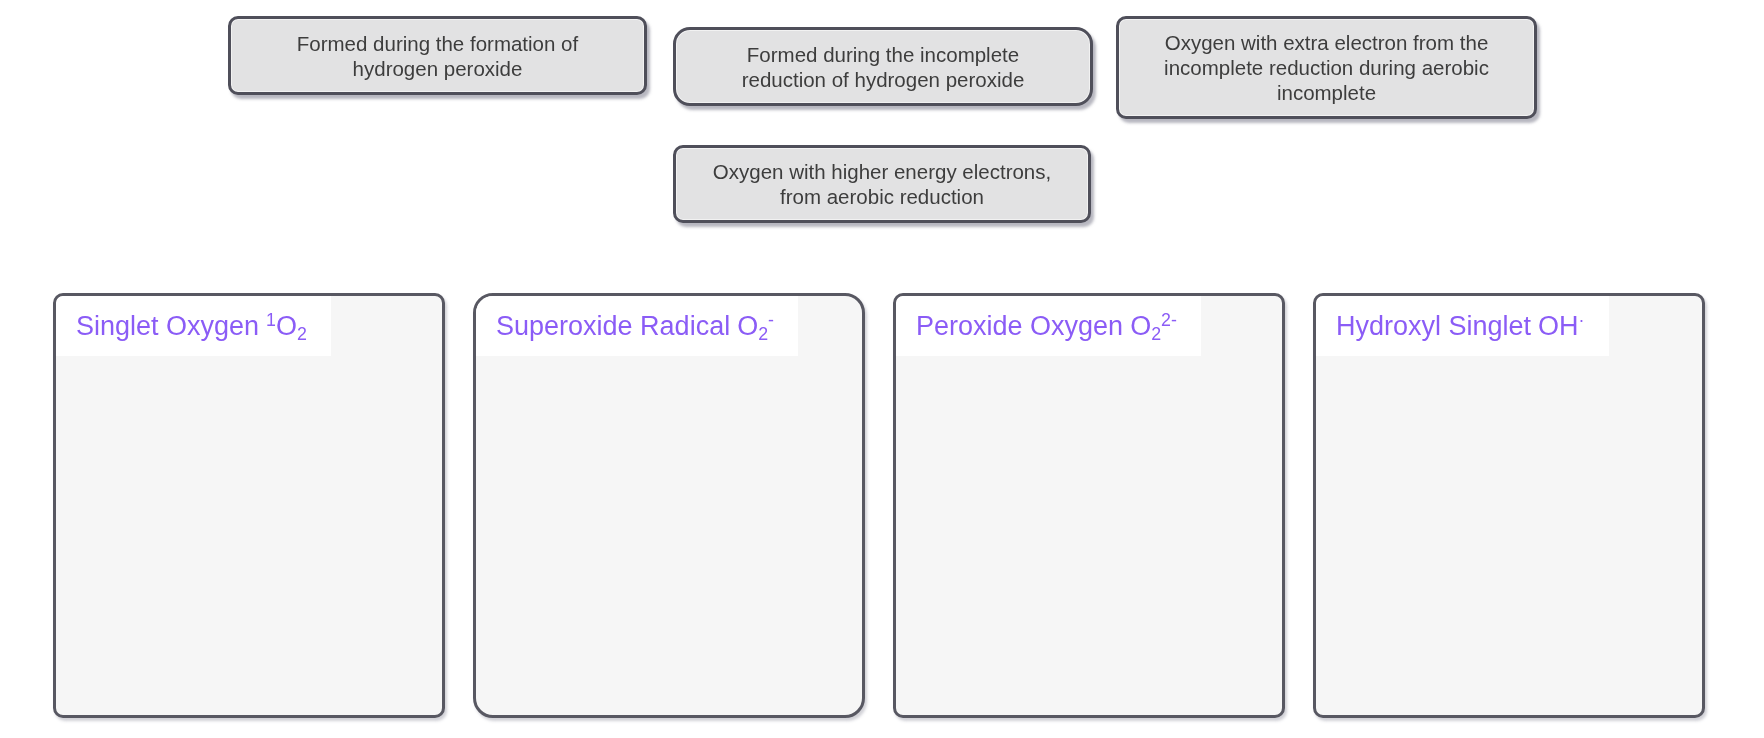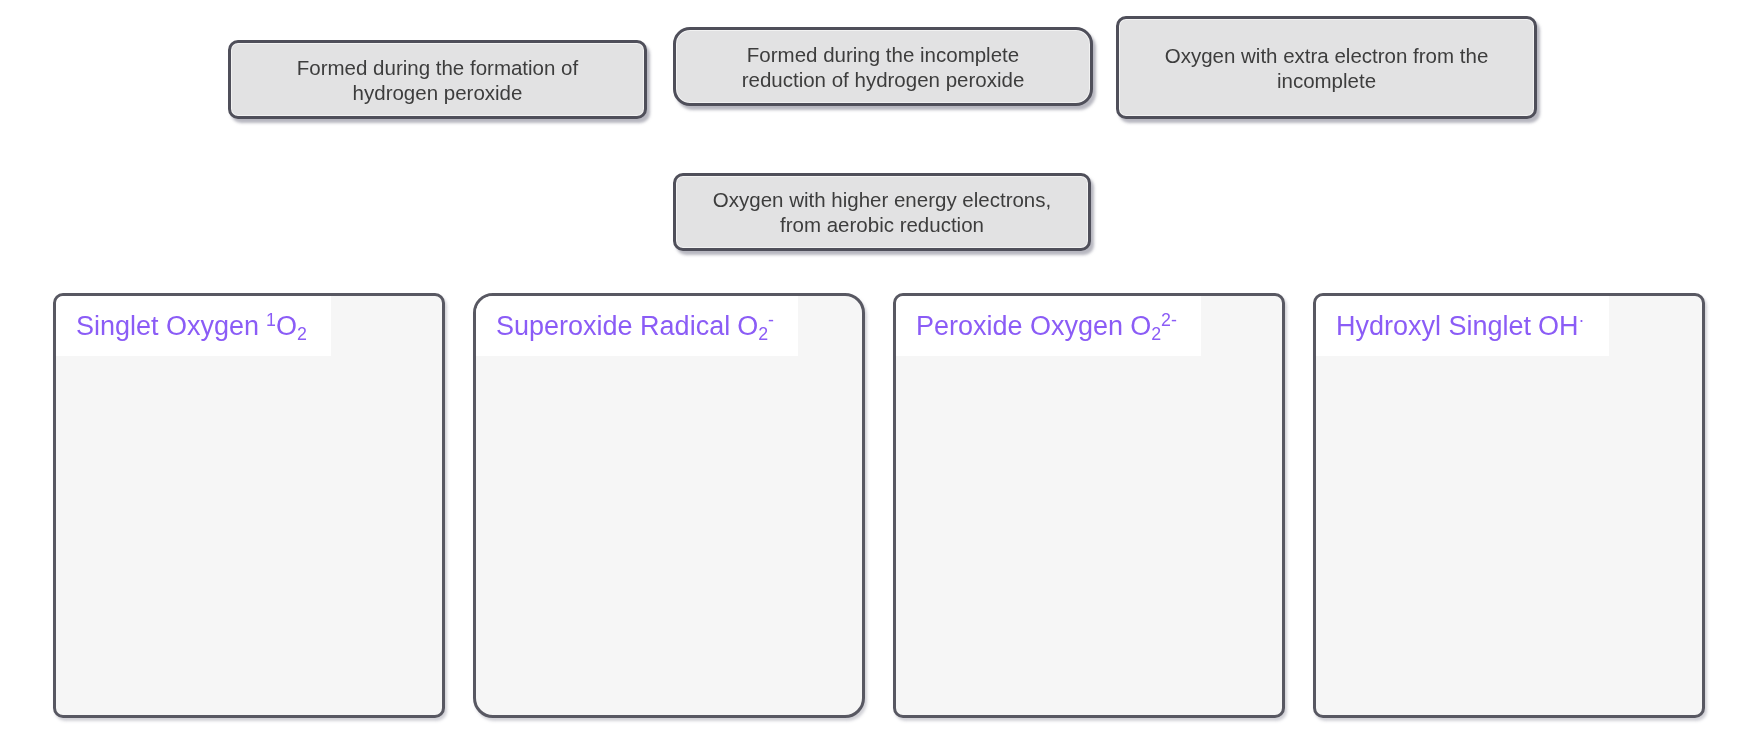--- a/index.html
+++ b/index.html
@@ -62,36 +62,37 @@
     position: relative;
   }
   .bin-label sup { top: -0.48em; }
   .bin-label sub { top: 0.26em; }
 </style>
 </head>
 <body>
 
 <div class="stage">
 
-  <div class="card" style="left:228px; top:40px; width:419px; height:79px;">
+  <div class="card" style="left:228px; top:16px; width:419px; height:79px;">
     <span class="card-line">Formed during the formation of</span>
     <span class="card-line">hydrogen peroxide</span>
   </div>
 
   <div class="card" style="left:673px; top:27px; width:420px; height:79px;border-radius:17px;">
     <span class="card-line">Formed during the incomplete</span>
     <span class="card-line">reduction of hydrogen peroxide</span>
   </div>
 
   <div class="card" style="left:1116px; top:16px; width:421px; height:103px;">
     <span class="card-line">Oxygen with extra electron from the</span>
+    <span class="card-line">incomplete reduction during aerobic</span>
     <span class="card-line">incomplete</span>
   </div>
 
-  <div class="card" style="left:673px; top:145px; width:418px; height:78px;margin-top:28px;">
+  <div class="card" style="left:673px; top:145px; width:418px; height:78px;">
     <span class="card-line">Oxygen with higher energy electrons,</span>
     <span class="card-line">from aerobic reduction</span>
   </div>
 
   <div class="bin" style="left:53px;">
     <div class="bin-label">
       <span>Singlet Oxygen</span><span class="formula"><sup>1</sup><span>O</span><sub>2</sub></span>
     </div>
   </div>
 

